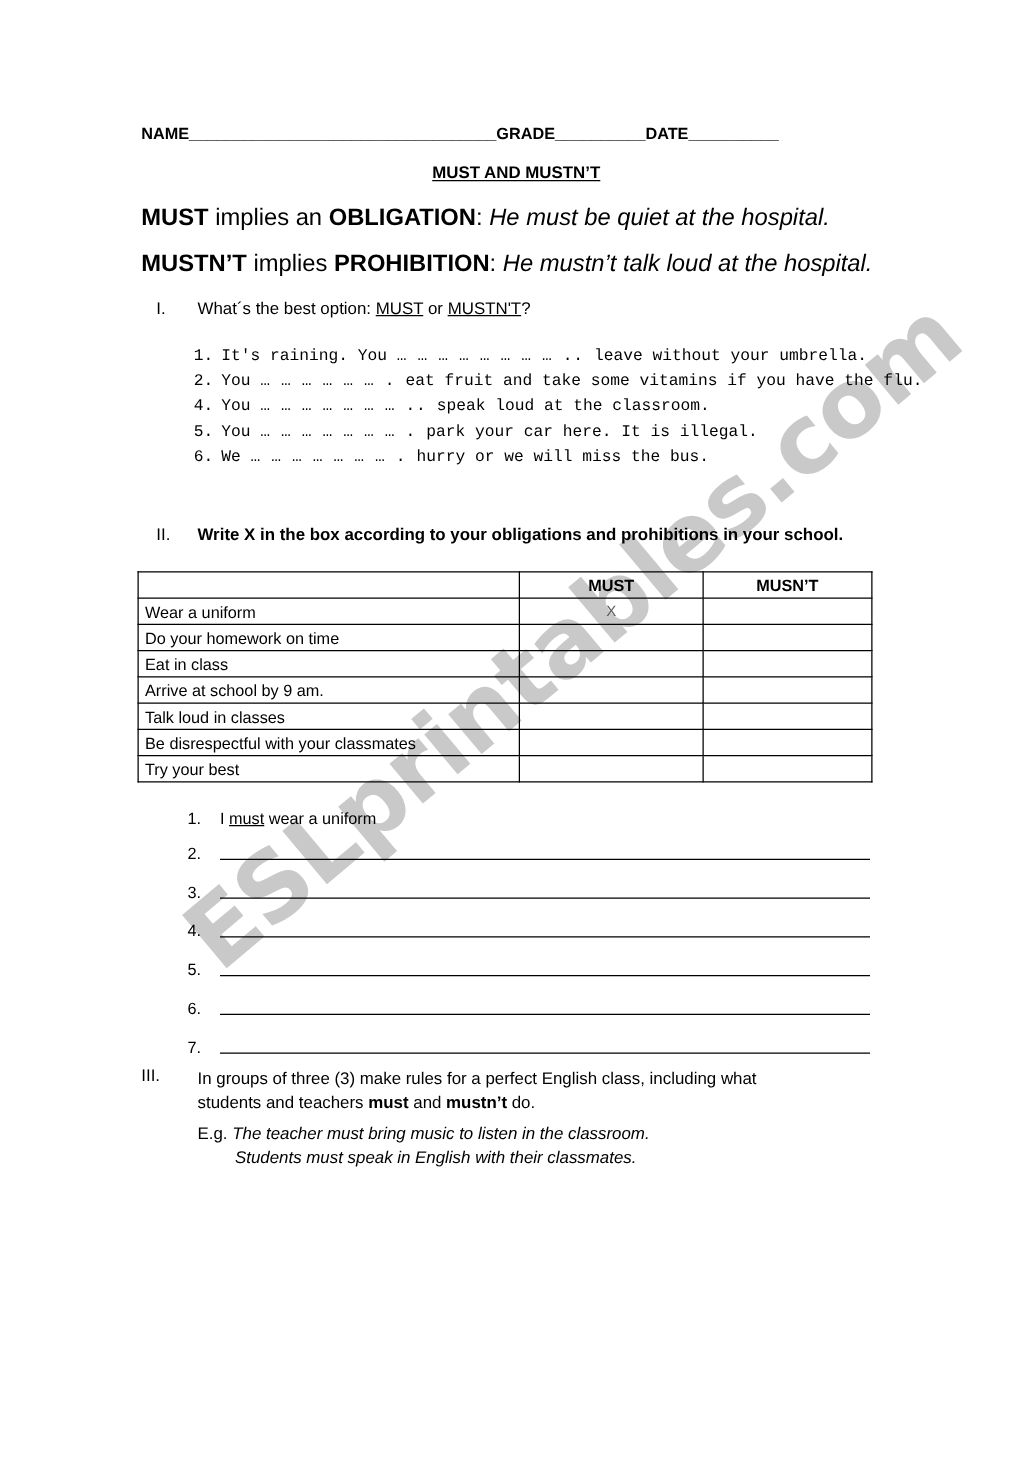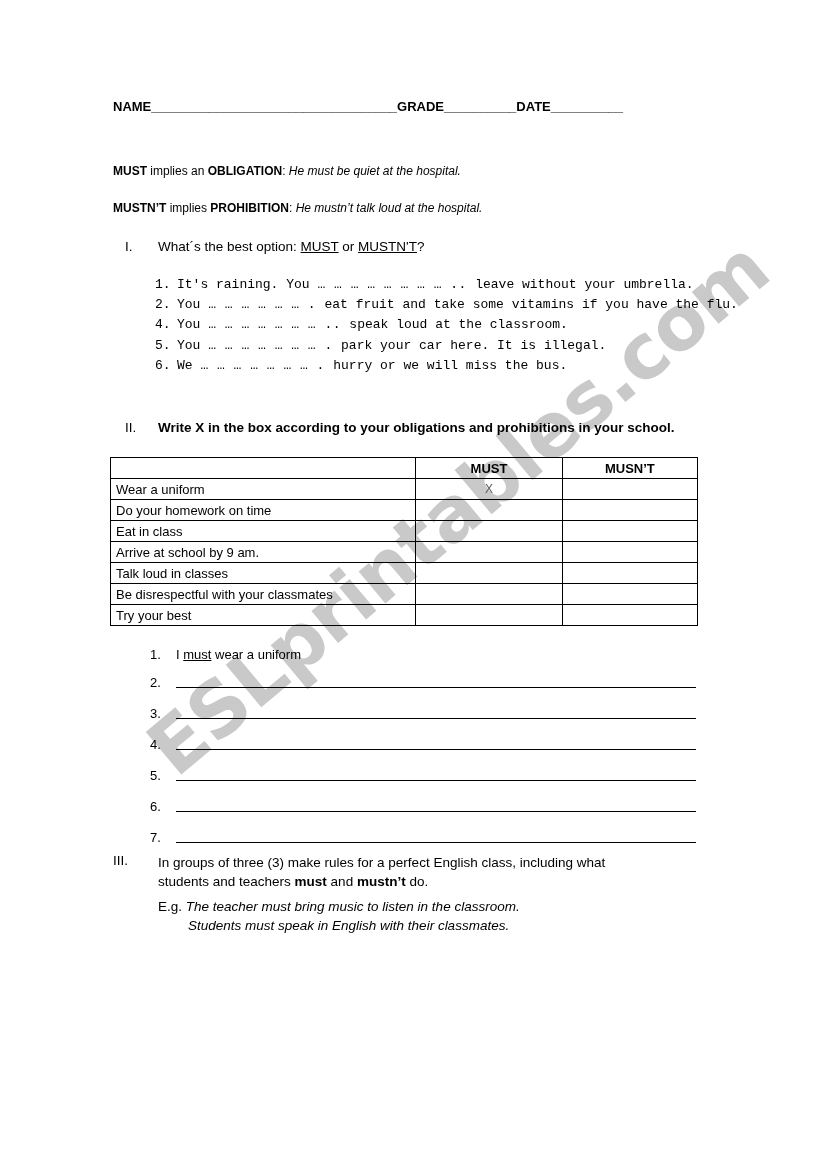--- a/index.html
+++ b/index.html
@@ -66,21 +66,21 @@
     font-size: 13.5px;
     font-weight: bold;
   }
   .title span {
     text-decoration: underline;
     text-underline-offset: 2px;
   }
   .def {
     position: absolute;
     left: 113px;
-    font-size: 12px;
+    font-size: 19px;
   }
   .def-1 { top: 164px; }
   .def-2 { top: 201px; }
   .def b { font-weight: bold; }
   .def i { font-style: italic; }
 
   .sec-head {
     position: absolute;
     font-size: 13.5px;
   }
@@ -183,20 +183,21 @@
 <body>
 
 <div id="page">
 
   <div id="watermark">ESLprintables.com</div>
 
   <div id="content">
 
     <div class="hdr-line">NAME__________________________________GRADE__________DATE__________</div>
 
+    <div class="title"><span>MUST AND MUSTN’T</span></div>
 
     <div class="def def-1">
       <b>MUST</b><span> implies an </span><b>OBLIGATION</b><span>: </span><i>He must be quiet at the hospital.</i>
     </div>
 
     <div class="def def-2">
       <b>MUSTN’T</b><span> implies </span><b>PROHIBITION</b><span>: </span><i>He mustn’t talk loud at the hospital.</i>
     </div>
 
     <div class="sec-num" style="left:125px; top:239px;">I.</div>

